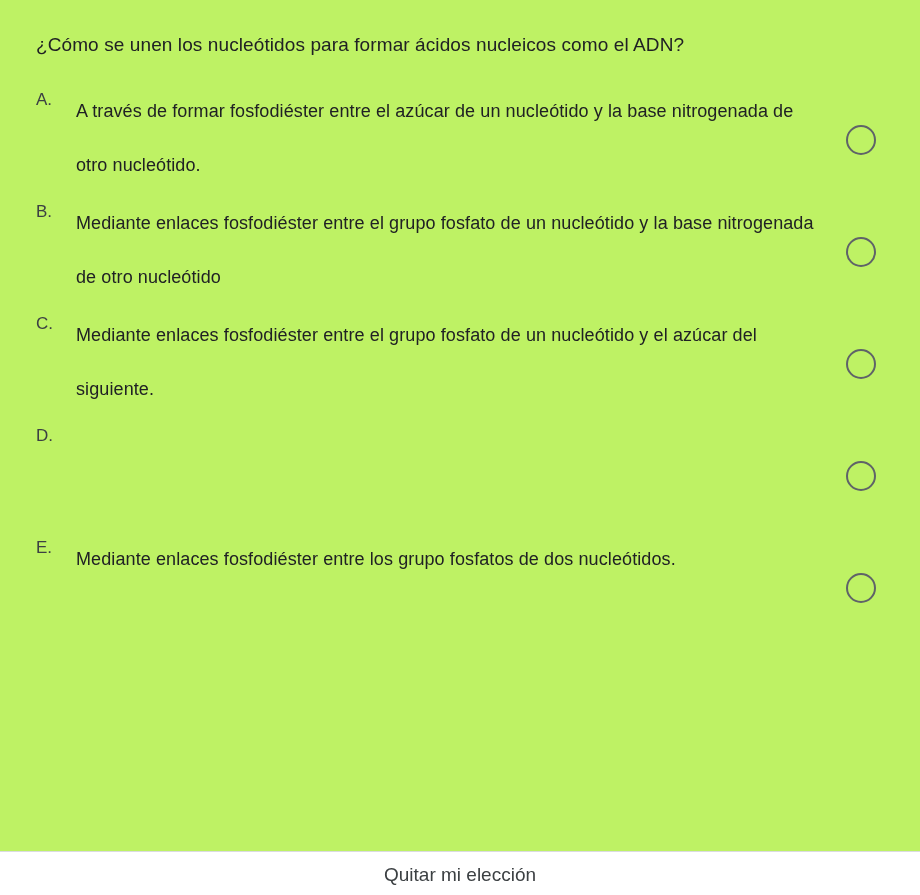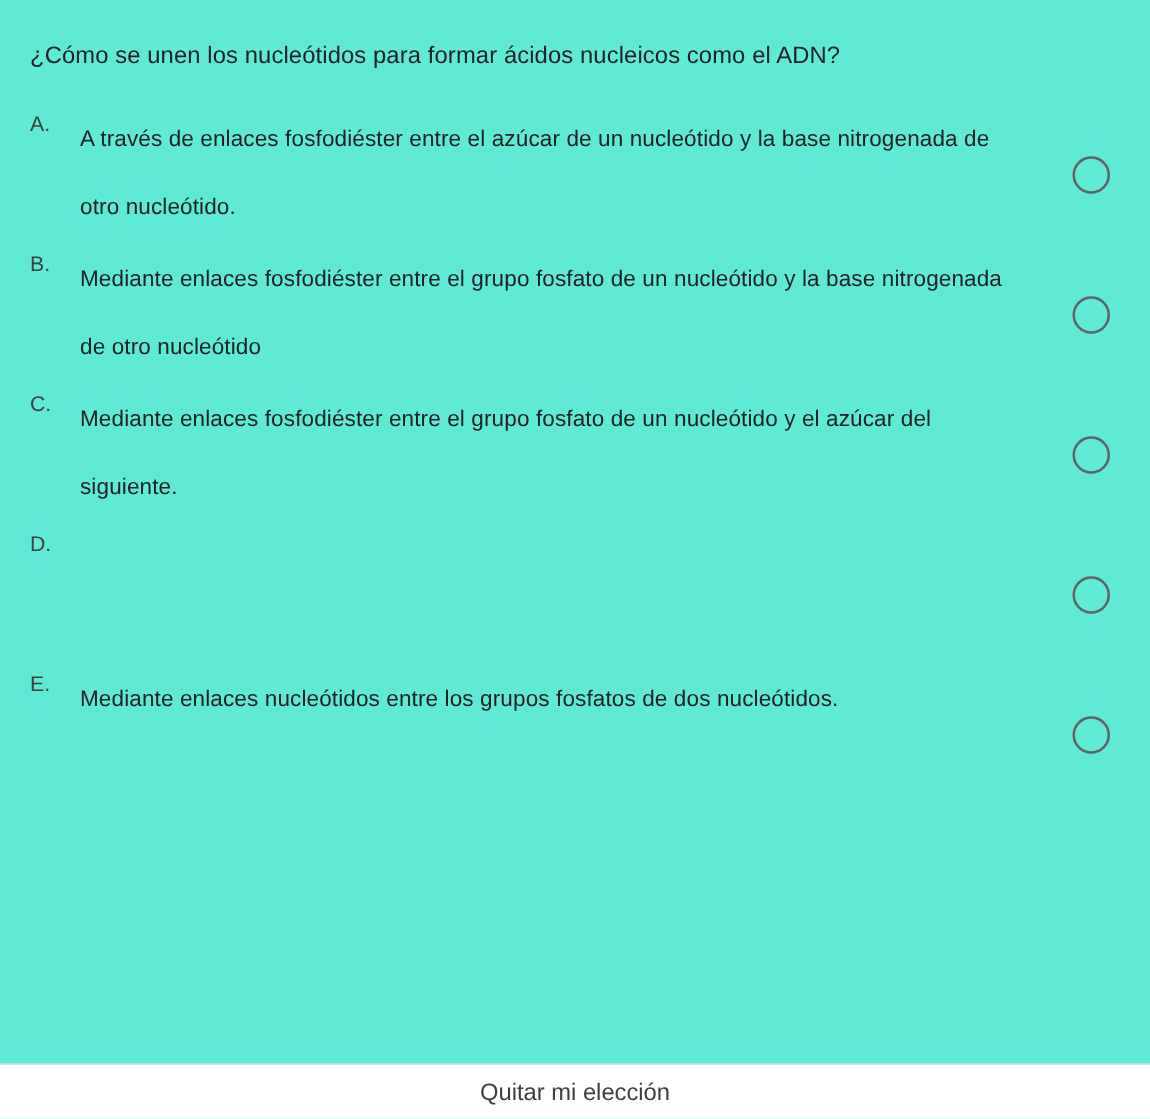--- a/index.html
+++ b/index.html
@@ -10,22 +10,22 @@
     height: 895px;
     background: #ffffff;
     font-family: "Liberation Sans", sans-serif;
     color: #202124;
     overflow: hidden;
   }
   .page {
     position: relative;
     width: 920px;
     height: 895px;
-    background: #5eead4;
-    padding: 0 24px;
+    background: #bef264;
+    padding: 0 36px;
   }
   .question {
     font-size: 19px;
     line-height: 26px;
     color: #202124;
     padding-top: 32px;
     padding-bottom: 10px;
     letter-spacing: 0.1px;
   }
   .options {
@@ -99,21 +99,21 @@
 <body>
 
 <div class="page">
 
   <div class="question">¿Cómo se unen los nucleótidos para formar ácidos nucleicos como el ADN?</div>
 
   <div class="options">
 
     <div class="option">
       <div class="opt-letter">A.</div>
-      <div class="opt-text">A través de enlaces fosfodiéster entre el azúcar de un nucleótido y la base nitrogenada de otro nucleótido.</div>
+      <div class="opt-text">A través de formar fosfodiéster entre el azúcar de un nucleótido y la base nitrogenada de otro nucleótido.</div>
       <div class="radio"></div>
     </div>
 
     <div class="option">
       <div class="opt-letter">B.</div>
       <div class="opt-text">Mediante enlaces fosfodiéster entre el grupo fosfato de un nucleótido y la base nitrogenada de otro nucleótido</div>
       <div class="radio"></div>
     </div>
 
     <div class="option">
@@ -122,21 +122,21 @@
       <div class="radio"></div>
     </div>
 
     <div class="option">
       <div class="opt-letter">D.</div>
       <div class="radio"></div>
     </div>
 
     <div class="option">
       <div class="opt-letter">E.</div>
-      <div class="opt-text">Mediante enlaces nucleótidos entre los grupos fosfatos de dos nucleótidos.</div>
+      <div class="opt-text">Mediante enlaces fosfodiéster entre los grupo fosfatos de dos nucleótidos.</div>
       <div class="radio"></div>
     </div>
 
   </div>
 
   <div class="footer-sep"></div>
   <button class="clear-btn">Quitar mi elección</button>
 
 </div>
 

